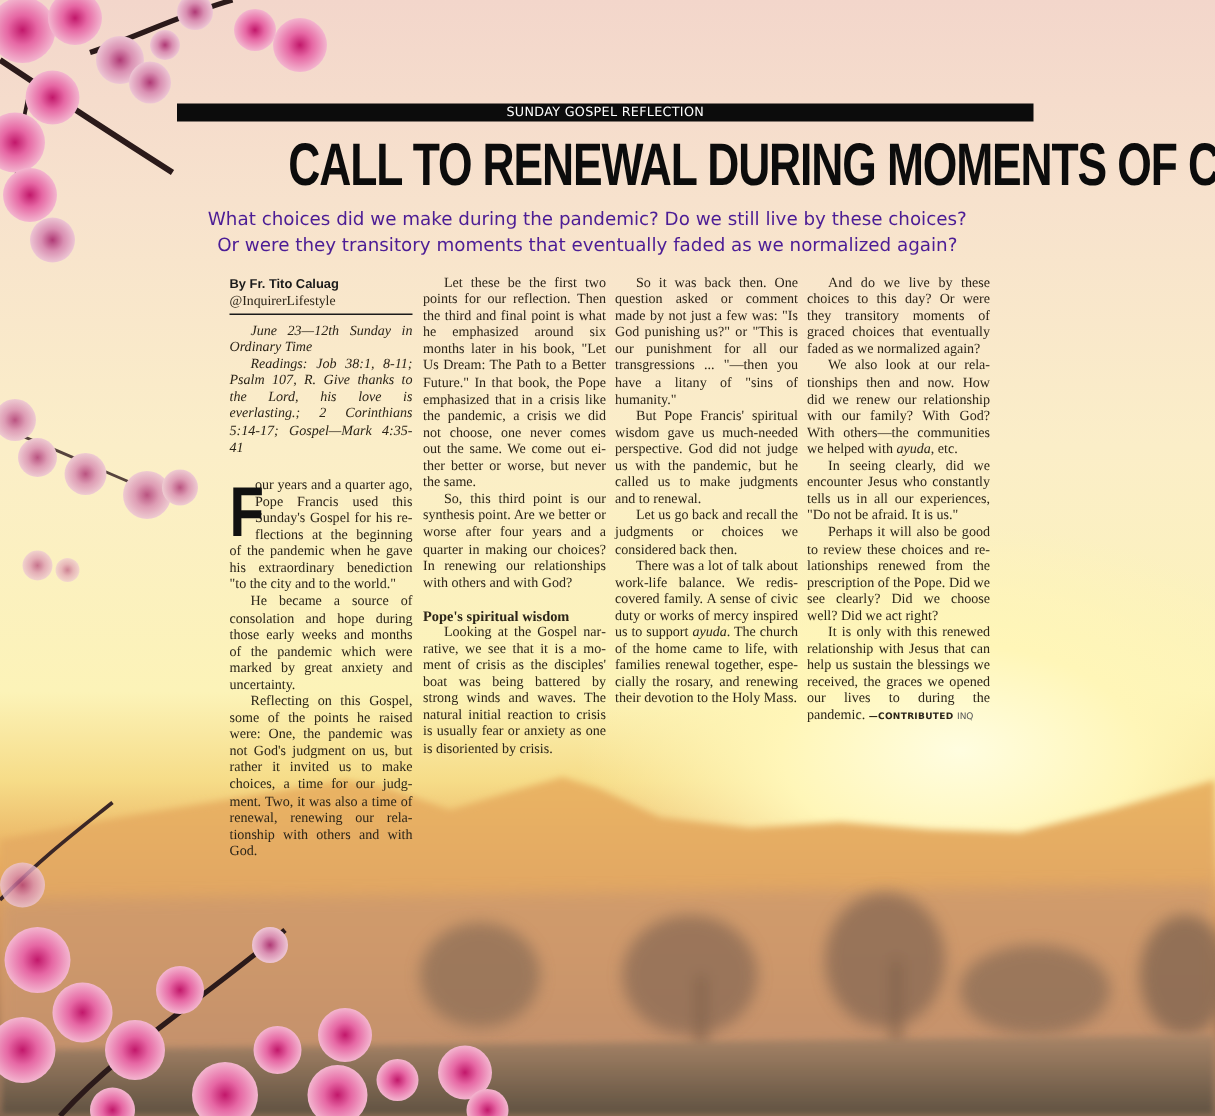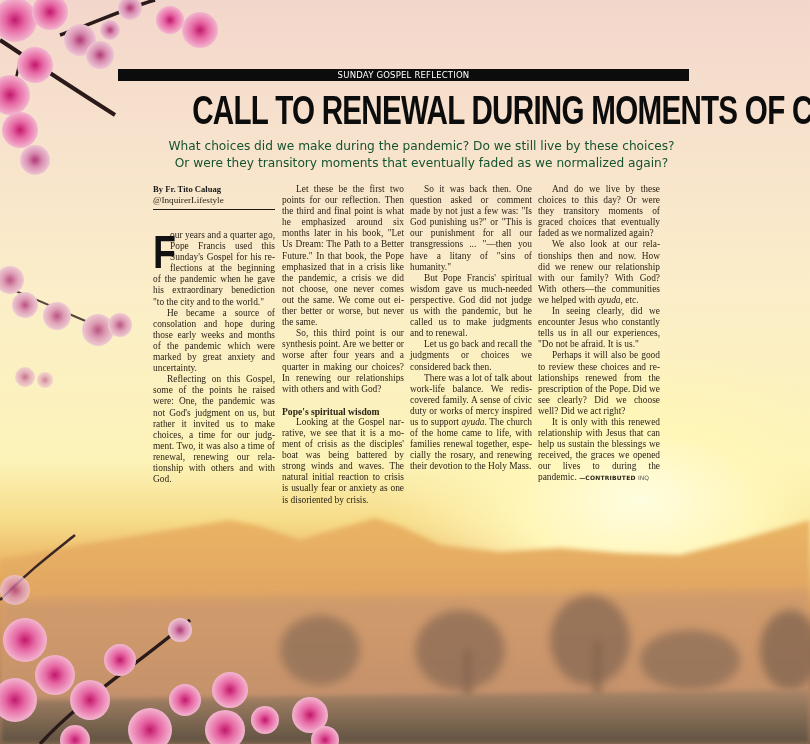--- a/index.html
+++ b/index.html
@@ -13,27 +13,27 @@
   .mountains { position:absolute; left:0; top:0; width:810px; height:744px; }
   .blossoms { position:absolute; left:0; top:0; width:810px; height:744px; }
   .kicker { position:absolute; left:118px; top:69px; width:571px; height:12px; background:#0c0c0c;
     color:#fff; font-family:"DejaVu Sans", sans-serif; font-weight:normal; font-size:8.5px;
     text-align:center; line-height:12px; letter-spacing:0.2px; }
   .headline { position:absolute; left:118px; top:86px; width:571px; text-align:center;
     font-family:"Liberation Sans", sans-serif; font-weight:bold; font-size:40px; line-height:48px;
     color:#0c0c0c; letter-spacing:-1px; transform:scaleX(0.74); transform-origin:center;
     white-space:nowrap; }
   .headline span { display:inline-block; }
-  .dek { position:absolute; left:136px; top:138px; width:571px; text-align:center;
-    font-family:"DejaVu Sans", sans-serif; font-size:12.2px; line-height:17px; color:#14532d; font-weight:normal; }
+  .dek { position:absolute; left:106px; top:138px; width:571px; text-align:center;
+    font-family:"DejaVu Sans", sans-serif; font-size:12.2px; line-height:17px; color:#4c1d95; font-weight:normal; }
   .col { position:absolute; top:184px; width:122px; font-family:"Liberation Serif", serif;
     font-size:9.4px; line-height:11.1px; color:#2b2418; text-align:justify; hyphens:manual; }
   .col p { margin:0; text-indent:14px; }
   .col p.noind { text-indent:0; }
-  .byline { font-family:Liberation Serif, serif; font-weight:bold; font-size:8.6px; line-height:11px; color:#1a1a1a; }
+  .byline { font-family:Liberation Sans, sans-serif; font-weight:bold; font-size:8.6px; line-height:11px; color:#1a1a1a; }
   .handle { font-size:9.2px; line-height:11px; color:#2b2418; }
   .rule { border-top:1.5px solid #1a1a1a; margin:3px 0 6px 0; }
   .meta p { font-style:italic; }
   .dropcap { float:left; font-family:"Liberation Sans", sans-serif; font-weight:bold; font-size:47px;
     line-height:40px; margin:2px 5px 0 0; color:#111; transform:scaleX(0.8); transform-origin:left; width:12px; }
   .subhead { font-family:"Liberation Serif", serif; font-weight:bold; font-size:9.6px; text-indent:0 !important; margin-top:11px !important; text-align:left !important; }
   .signoff { font-family:"DejaVu Sans", sans-serif; font-weight:bold; font-size:6px; letter-spacing:0.2px; }
   .inq { font-family:"DejaVu Sans", sans-serif; font-size:6px; color:#555; }
   em { font-style:italic; }
 </style>
@@ -146,20 +146,24 @@
 
 <div class="dek">
   <div>What choices did we make during the pandemic? Do we still live by these choices?</div>
   <div>Or were they transitory moments that eventually faded as we normalized again?</div>
 </div>
 
 <div class="col" style="left:153px;">
   <div class="byline">By Fr. Tito Caluag</div>
   <div class="handle">@InquirerLifestyle</div>
   <div class="rule"></div>
+  <div class="meta">
+    <p>June 23—12th Sunday in Ordinary Time</p>
+    <p>Readings: Job 38:1, 8-11; Psalm 107, R. Give thanks to the Lord, his love is everlasting.; 2 Corinthians 5:14-17; Gospel—Mark 4:35-41</p>
+  </div>
   <div style="height:14px"></div>
   <p class="noind"><span class="dropcap">F</span><span>our years and a quarter ago, Pope Francis used this Sunday's Gospel for his re­flections at the beginning of the pandemic when he gave his extraordinary benediction "to the city and to the world."</span></p>
   <p>He became a source of consolation and hope during those early weeks and months of the pandemic which were marked by great anxiety and uncertainty.</p>
   <p>Reflecting on this Gospel, some of the points he raised were: One, the pandemic was not God's judgment on us, but rather it invited us to make choices, a time for our judg­ment. Two, it was also a time of renewal, renewing our rela­tionship with others and with God.</p>
 </div>
 
 <div class="col" style="left:282px;">
   <p>Let these be the first two points for our reflection. Then the third and final point is what he emphasized around six months later in his book, "Let Us Dream: The Path to a Better Future." In that book, the Pope emphasized that in a crisis like the pandemic, a crisis we did not choose, one never comes out the same. We come out ei­ther better or worse, but never the same.</p>
   <p>So, this third point is our synthesis point. Are we better or worse after four years and a quarter in making our choices? In renewing our relationships with others and with God?</p>
   <p class="subhead">Pope's spiritual wisdom</p>

